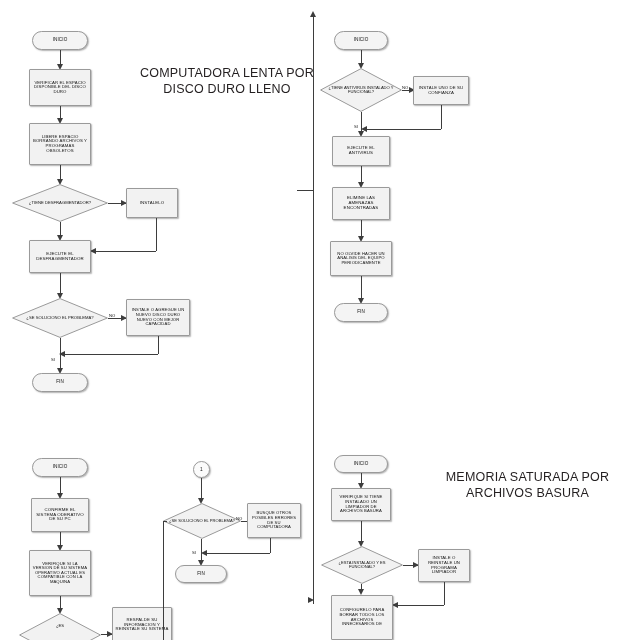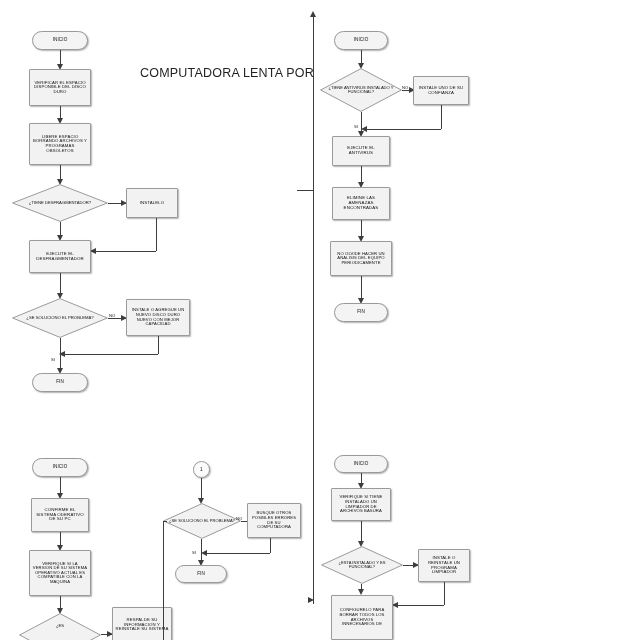--- a/index.html
+++ b/index.html
@@ -42,23 +42,28 @@
   .title{position:absolute;text-align:center;font-size:12.5px;
          color:#231f20;line-height:1.25;letter-spacing:.2px;}
 </style>
 </head>
 <body>
 
 <div id="canvas">
 
   <div class="title" style="left:132px;top:66px;width:190px;">
     <div>COMPUTADORA LENTA POR</div>
-  </div>
-
-
+    <div>DISCO DURO LLENO</div>
+  </div>
+
+
+  <div class="title" style="left:420px;top:470px;width:215px;">
+    <div>MEMORIA SATURADA POR</div>
+    <div>ARCHIVOS BASURA</div>
+  </div>
 
   <div class="ln lnv" style="left:313px;top:16px;height:588px;"></div>
   <div class="arrow arr-up" style="left:310px;top:11px;"></div>
   <div class="ln lnh" style="left:297px;top:190px;width:17px;"></div>
   <div class="arrow arr-right" style="left:308px;top:597px;"></div>
   <div class="ln lnh" style="left:313px;top:600px;width:0px;"></div>
 
   <div class="node terminator" style="left:32px;top:31px;width:56px;height:19px;font-size:4.6px;">
     <span>INICIO</span>
   </div>

